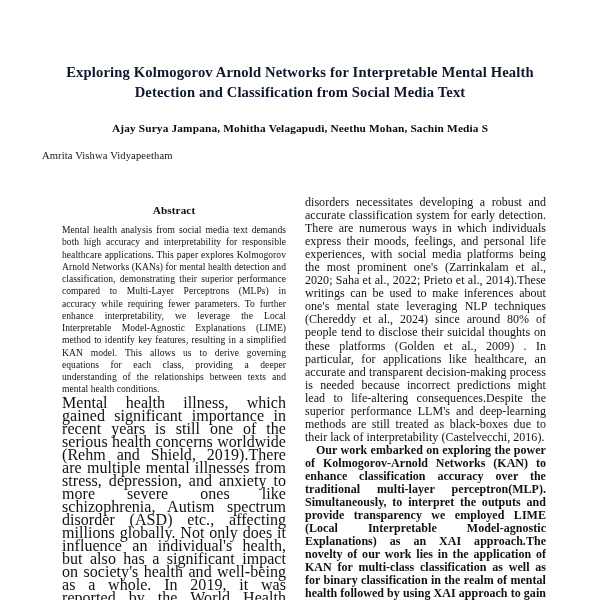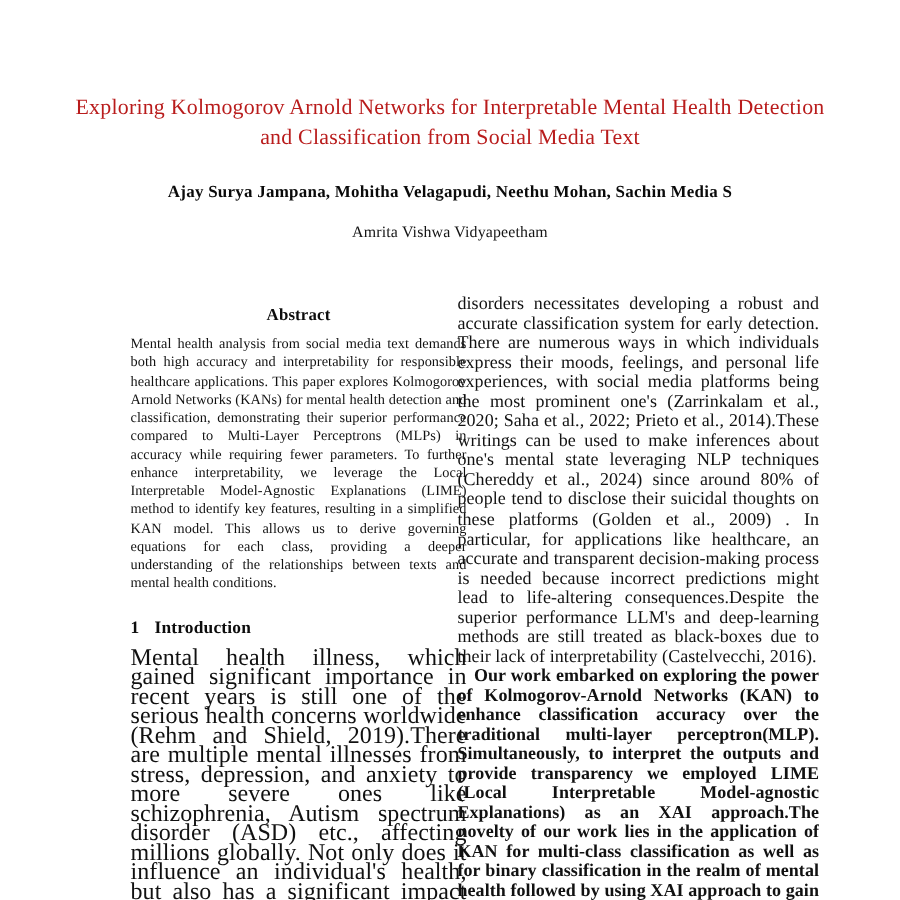--- a/index.html
+++ b/index.html
@@ -28,64 +28,63 @@
   
   .header {
     position: absolute;
     left: 42px;
     top: 62px;
     width: 516px;
   }
 
   .paper-title {
     font-size: 14.6px;
-    font-weight: normal;
+    font-weight: bold;
     line-height: 1.40;
     text-align: center;
     letter-spacing: 0.01em;
     margin: 0;
-    color: #b91c1c;
+    color: #0f172a;
   }
 
   .authors {
     margin: 0;
     padding-top: 19px;
     font-size: 11.3px;
     font-weight: bold;
     text-align: center;
     letter-spacing: 0.015em;
     color: #0a0a0a;
   }
 
   .affiliation {
     margin: 0;
     padding-top: 16px;
     font-size: 10.6px;
     font-weight: normal;
-    text-align: center;
     letter-spacing: 0.01em;
     color: #141414;
   }
 
   
   .columns {
     position: absolute;
     left: 0;
     top: 196px;
     width: 600px;
     height: 404px;
   }
 
   .col {
     position: absolute;
     top: 0;
     height: 404px;
     overflow: hidden;
   }
-  .col-left  { left: 62px;  width: 224px; margin-left: 25px; }
+  .col-left  { left: 62px;  width: 224px; }
   .col-right { left: 305px; width: 241px; }
 
   .section-heading-centered {
     font-size: 11.2px;
     font-weight: bold;
     text-align: center;
     margin: 0 0 8px 0;
     padding-top: 8px;
     letter-spacing: 0.01em;
   }
@@ -153,23 +152,20 @@
   </div>
 
   <div class="columns">
 
     <div class="col col-left">
       <div class="section-heading-centered">Abstract</div>
       <div class="abstract-body">
         <p>Mental health analysis from social media text demands both high accuracy and interpretability for responsible healthcare applications. This paper explores Kolmogorov Arnold Networks (KANs) for mental health detection and classification, demonstrating their superior performance compared to Multi-Layer Perceptrons (MLPs) in accuracy while requiring fewer parameters. To further enhance interpretability, we leverage the Local Interpretable Model-Agnostic Explanations (LIME) method to identify key features, resulting in a simplified KAN model. This allows us to derive governing equations for each class, providing a deeper understanding of the relationships between texts and mental health conditions.</p>
       </div>
 
-      <div class="numbered-heading">
-        <span class="num">1</span><span>Introduction</span>
-      </div>
 
       <div class="body-text">
         <p>Mental health illness, which gained significant importance in recent years is still one of the serious health concerns worldwide (Rehm and Shield, 2019).There are multiple mental illnesses from stress, depression, and anxiety to more severe ones like schizophrenia, Autism spectrum disorder (ASD) etc., affecting millions globally. Not only does it influence an individual's health, but also has a significant impact on society's health and well-being as a whole. In 2019, it was reported by the World Health Organization (WHO) that a stag-</p>
       </div>
     </div>
 
     <div class="col col-right">
       <div class="rcol-text">
         <p>disorders necessitates developing a robust and accurate classification system for early detection. There are numerous ways in which individuals express their moods, feelings, and personal life experiences, with social media platforms being the most prominent one's (Zarrinkalam et al., 2020; Saha et al., 2022; Prieto et al., 2014).These writings can be used to make inferences about one's mental state leveraging NLP techniques (Chereddy et al., 2024) since around 80% of people tend to disclose their suicidal thoughts on these platforms (Golden et al., 2009) . In particular, for applications like healthcare, an accurate and transparent decision-making process is needed because incorrect predictions might lead to life-altering consequences.Despite the superior performance LLM's and deep-learning methods are still treated as black-boxes due to their lack of interpretability (Castelvecchi, 2016).</p>
         <p>Our work embarked on exploring the power of Kolmogorov-Arnold Networks (KAN) to enhance classification accuracy over the traditional multi-layer perceptron(MLP). Simultaneously, to interpret the outputs and provide transparency we employed LIME (Local Interpretable Model-agnostic Explanations) as an XAI approach.The novelty of our work lies in the application of KAN for multi-class classification as well as for binary classification in the realm of mental health followed by using XAI approach to gain insights into the explainabil-</p>

